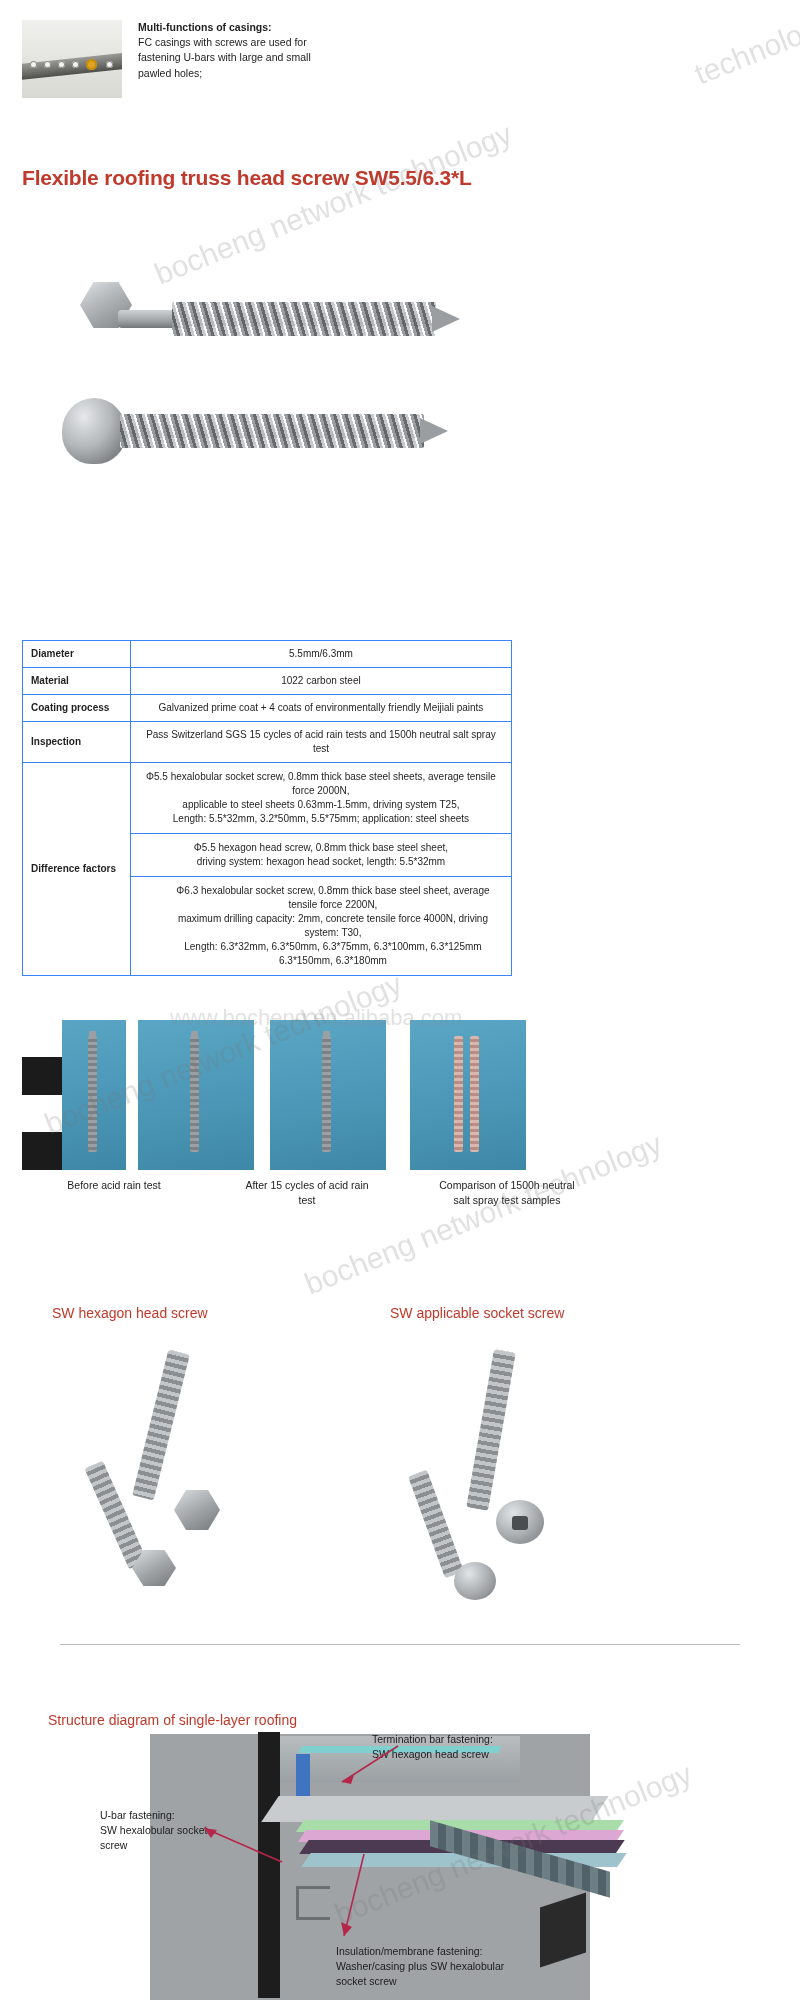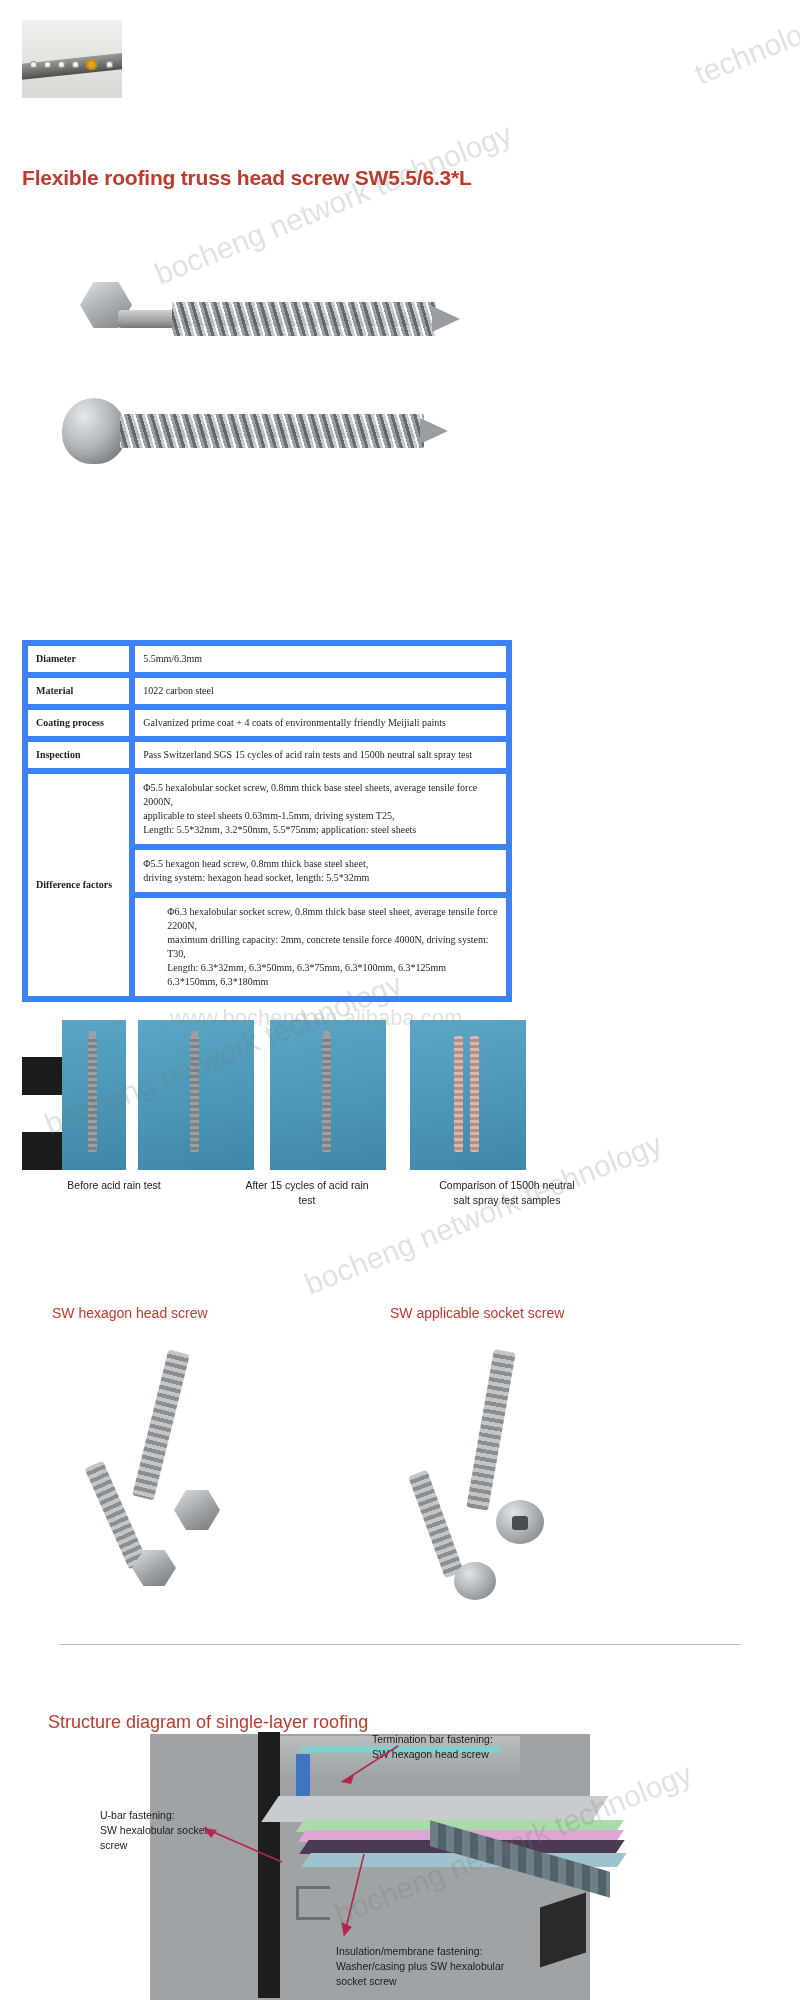--- a/index.html
+++ b/index.html
@@ -116,24 +116,24 @@
     position:absolute; width:64px; height:66px; border-radius:50% 50% 46% 46%;
     background: radial-gradient(ellipse at 34% 28%, #e6e8ea 0%, #b4b8bb 45%, #7e8285 78%, #5f6366 100%);
   }
 
   
   .spec-table {
     position: absolute; left: 22px; top: 640px; width: 490px;
     border-collapse: collapse; font-size: 10px; line-height: 1.4;
   }
   .spec-table td {
-    border: 6px solid #3b82f6; padding: 6px 8px; vertical-align: middle; color:#1f1f1f;font-family:Liberation Serif, serif;
+    border: 1px solid #3b82f6; padding: 6px 8px; vertical-align: middle; color:#1f1f1f;
   }
   .spec-table td.k { width: 108px; font-weight: bold; }
-  .spec-table td.v { width: 382px; }
+  .spec-table td.v { width: 382px; text-align: center; }
   .spec-table td.sub { padding: 7px 8px; }
 
   
   .samples { position: absolute; left: 22px; top: 1020px; width: 756px; }
   .sample-labels { position: relative; height: 20px; font-size: 10.5px; color:#222; }
   .sample-labels span { position: absolute; }
   .photo-row { position: relative; height: 150px; }
   .photo {
     position: absolute; top: 0; height: 150px;
     background: linear-gradient(170deg,#5aa6c4 0%,#4d98b8 50%,#3f87a6 100%);
@@ -160,21 +160,21 @@
 
   .type-imgs { position: absolute; left: 0; top: 1340px; width: 800px; height: 290px; }
 
   .rule {
     position: absolute; left: 60px; width: 680px; height: 1px; background: #b9b9b9;
   }
 
   
   .struct-title {
     position: absolute; left: 48px; top: 1712px;
-    font-size: 18px; color: #c0392b;
+    font-size: 14px; color: #c0392b;
   }
   .diagram { position: absolute; left: 0; top: 1724px; width: 800px; height: 276px; }
   .anno { position: absolute; font-size: 10.5px; line-height: 1.42; color: #1c1c1c; }
   .arrow { position: absolute; }
 
   .deck-wall { position:absolute; background:#1d1d1d; }
 </style>
 </head>
 <body>
 
@@ -182,20 +182,24 @@
 
   <div class="feat" style="position:absolute;left:22px;top:8px;width:300px;">
     <div class="feat-img img-casing">
       <div class="strip"></div>
       <div class="hole" style="left:8px;"></div>
       <div class="hole" style="left:22px;"></div>
       <div class="hole" style="left:36px;"></div>
       <div class="hole" style="left:50px;"></div>
       <div class="hole o" style="left:64px;"></div>
       <div class="hole" style="left:84px;"></div>
+    </div>
+    <div class="feat-text" style="margin-left:16px;width:180px;">
+      <b>Multi-functions of casings:</b>
+      <span>FC casings with screws are used for fastening U-bars with large and small pawled holes;</span>
     </div>
   </div>
 
 </div>
 
 <div class="page-title">Flexible roofing truss head screw SW5.5/6.3*L</div>
 
 <div class="hero">
 
   <div class="screw" style="left:80px; top:36px; width:420px; height:100px;">

